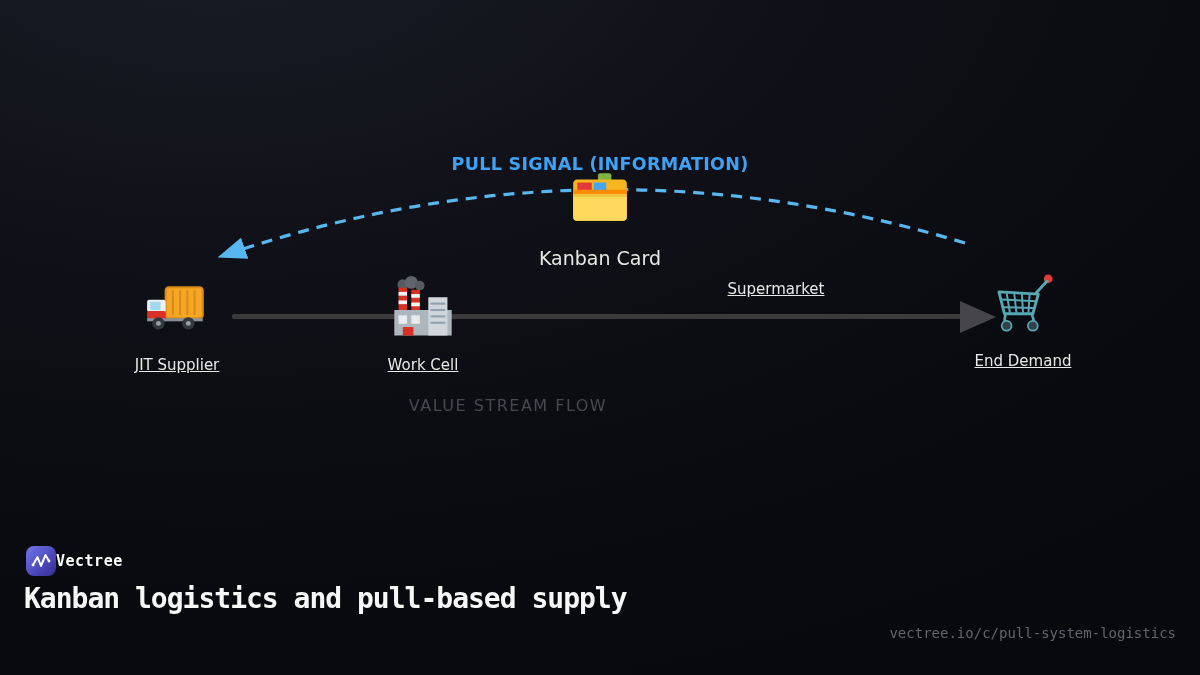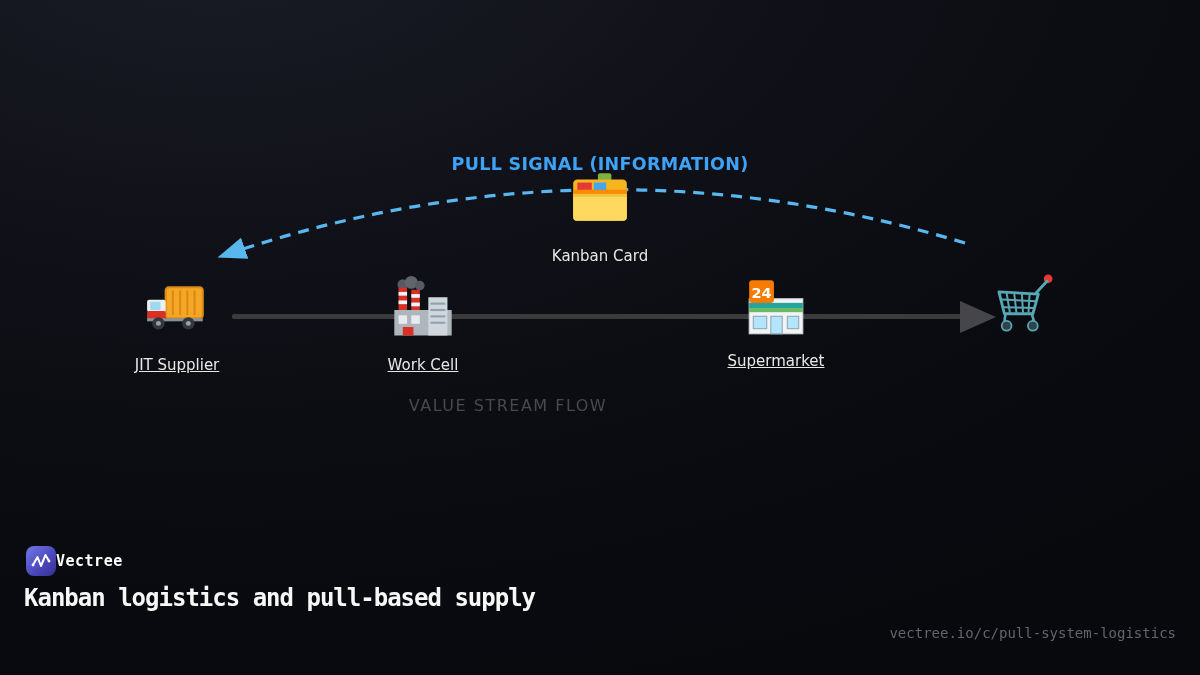--- a/index.html
+++ b/index.html
@@ -19,21 +19,21 @@
   .pull-signal-label {
     position:absolute; top:154px; left:0; width:1200px;
     text-align:center; font-size:17.5px; font-weight:bold;
     letter-spacing:.3px; color:#3ea2f6;
   }
   .arc-svg { position:absolute; top:0; left:0; width:1200px; height:500px; }
 
   .kanban-icon { position:absolute; left:567px; top:165px; width:66px; height:66px; }
   .kanban-label {
     position:absolute; top:247px; left:0; width:1200px; text-align:center;
-    font-size:15px; color:#e8e8e6;
+    font-size:19px; color:#e8e8e6;
   }
 
   .stream-line {
     position:absolute; left:232px; top:314px; width:730px; height:5px;
     background:#3b3b3e; border-radius:2px;
   }
   .stream-arrowhead {
     position:absolute; left:960px; top:301px; width:0; height:0;
     border-top:16px solid transparent; border-bottom:16px solid transparent;
     border-left:36px solid #46464a;
@@ -59,21 +59,21 @@
     background:linear-gradient(135deg,#7178e8 0%,#4a46bb 60%,#352f8f 100%);
     display:flex; align-items:center; justify-content:center;
   }
   .brand-name {
     font-family:"DejaVu Sans Mono","Liberation Mono",monospace;
     font-weight:bold; font-size:15px; color:#ffffff; letter-spacing:.5px;
   }
   .headline {
     position:absolute; left:24px; top:582px; width:900px;
     font-family:"DejaVu Sans Mono","Liberation Mono",monospace;
-    font-weight:bold; font-size:24px; line-height:33px; color:#f7f7f7;
+    font-weight:bold; font-size:28px; line-height:33px; color:#f7f7f7;
     letter-spacing:-1px;
   }
   .headline span { display:block; }
   .footer-url {
     position:absolute; right:24px; top:625px;
     font-family:"DejaVu Sans Mono","Liberation Mono",monospace;
     font-size:14px; color:#62656e;
   }
 </style>
 </head>
@@ -149,32 +149,20 @@
         <line x1="39" y1="44" x2="53" y2="44" stroke="#8fa2ad" stroke-width="2"></line>
         <rect x="9" y="37" width="8" height="8" fill="#e8eaed"></rect>
         <rect x="21" y="37" width="8" height="8" fill="#e8eaed"></rect>
         <rect x="13" y="48" width="10" height="8" fill="#d93025"></rect>
       </svg>
     </div>
     <div class="node-label">Work Cell</div>
   </div>
 
   <div class="node node-2">
-    <div class="icon-box">
-      <svg viewBox="0 0 64 64" width="66" height="66" xmlns="http://www.w3.org/2000/svg">
-        <rect x="6" y="24" width="52" height="34" fill="#f1f3f4" stroke="#d0d4d8" stroke-width="1"></rect>
-        <rect x="6" y="6" width="24" height="22" rx="3" fill="#f57c00"></rect>
-        <text x="18" y="23" text-anchor="middle" font-family="DejaVu Sans, sans-serif" font-size="14" font-weight="bold" fill="#ffffff">24</text>
-        <rect x="6" y="28" width="52" height="5" fill="#26a69a"></rect>
-        <rect x="6" y="33" width="52" height="4" fill="#66bb6a"></rect>
-        <rect x="10" y="41" width="13" height="12" fill="#b3e5fc" stroke="#90a4ae" stroke-width="1"></rect>
-        <rect x="27" y="41" width="11" height="17" fill="#b3e5fc" stroke="#90a4ae" stroke-width="1"></rect>
-        <rect x="43" y="41" width="11" height="12" fill="#b3e5fc" stroke="#90a4ae" stroke-width="1"></rect>
-      </svg>
-    </div>
     <div class="node-label">Supermarket</div>
   </div>
 
   <div class="node node-3">
     <div class="icon-box">
       <svg viewBox="0 0 64 64" width="70" height="70" xmlns="http://www.w3.org/2000/svg">
         <circle cx="55" cy="8" r="4" fill="#e53935"></circle>
         <path d="M44 21 L54 10" fill="none" stroke="#57a8b5" stroke-width="2.6" stroke-linecap="round"></path>
         <path d="M10 20 L46 22 L41 40 L15 40 Z" fill="none" stroke="#57a8b5" stroke-width="2.6" stroke-linejoin="round"></path>
         <line x1="17" y1="21" x2="20" y2="39" stroke="#57a8b5" stroke-width="1.8"></line>
@@ -182,20 +170,21 @@
         <line x1="31" y1="22" x2="32" y2="39" stroke="#57a8b5" stroke-width="1.8"></line>
         <line x1="38" y1="22" x2="37" y2="39" stroke="#57a8b5" stroke-width="1.8"></line>
         <line x1="12.5" y1="27" x2="44" y2="28.5" stroke="#57a8b5" stroke-width="1.8"></line>
         <line x1="14.5" y1="34" x2="42" y2="34.8" stroke="#57a8b5" stroke-width="1.8"></line>
         <line x1="16" y1="40" x2="15" y2="47" stroke="#57a8b5" stroke-width="2.4"></line>
         <line x1="40" y1="40" x2="42" y2="47" stroke="#57a8b5" stroke-width="2.4"></line>
         <circle cx="17" cy="51" r="4.5" fill="#33424a" stroke="#57a8b5" stroke-width="1.6"></circle>
         <circle cx="41" cy="51" r="4.5" fill="#33424a" stroke="#57a8b5" stroke-width="1.6"></circle>
       </svg>
     </div>
+    <div class="node-label">End Demand</div>
   </div>
 
   <div class="value-stream-label">VALUE STREAM FLOW</div>
 
   <div class="brand-row">
     <div class="brand-logo">
       <svg viewBox="0 0 30 30" width="30" height="30" xmlns="http://www.w3.org/2000/svg">
         <polyline points="7,19 11.5,11 15,20 19.5,9 23,15" fill="none" stroke="#ffffff" stroke-width="2" stroke-linecap="round" stroke-linejoin="round"></polyline>
         <circle cx="7" cy="19" r="1.4" fill="#ffffff"></circle>
         <circle cx="23" cy="15" r="1.4" fill="#ffffff"></circle>

